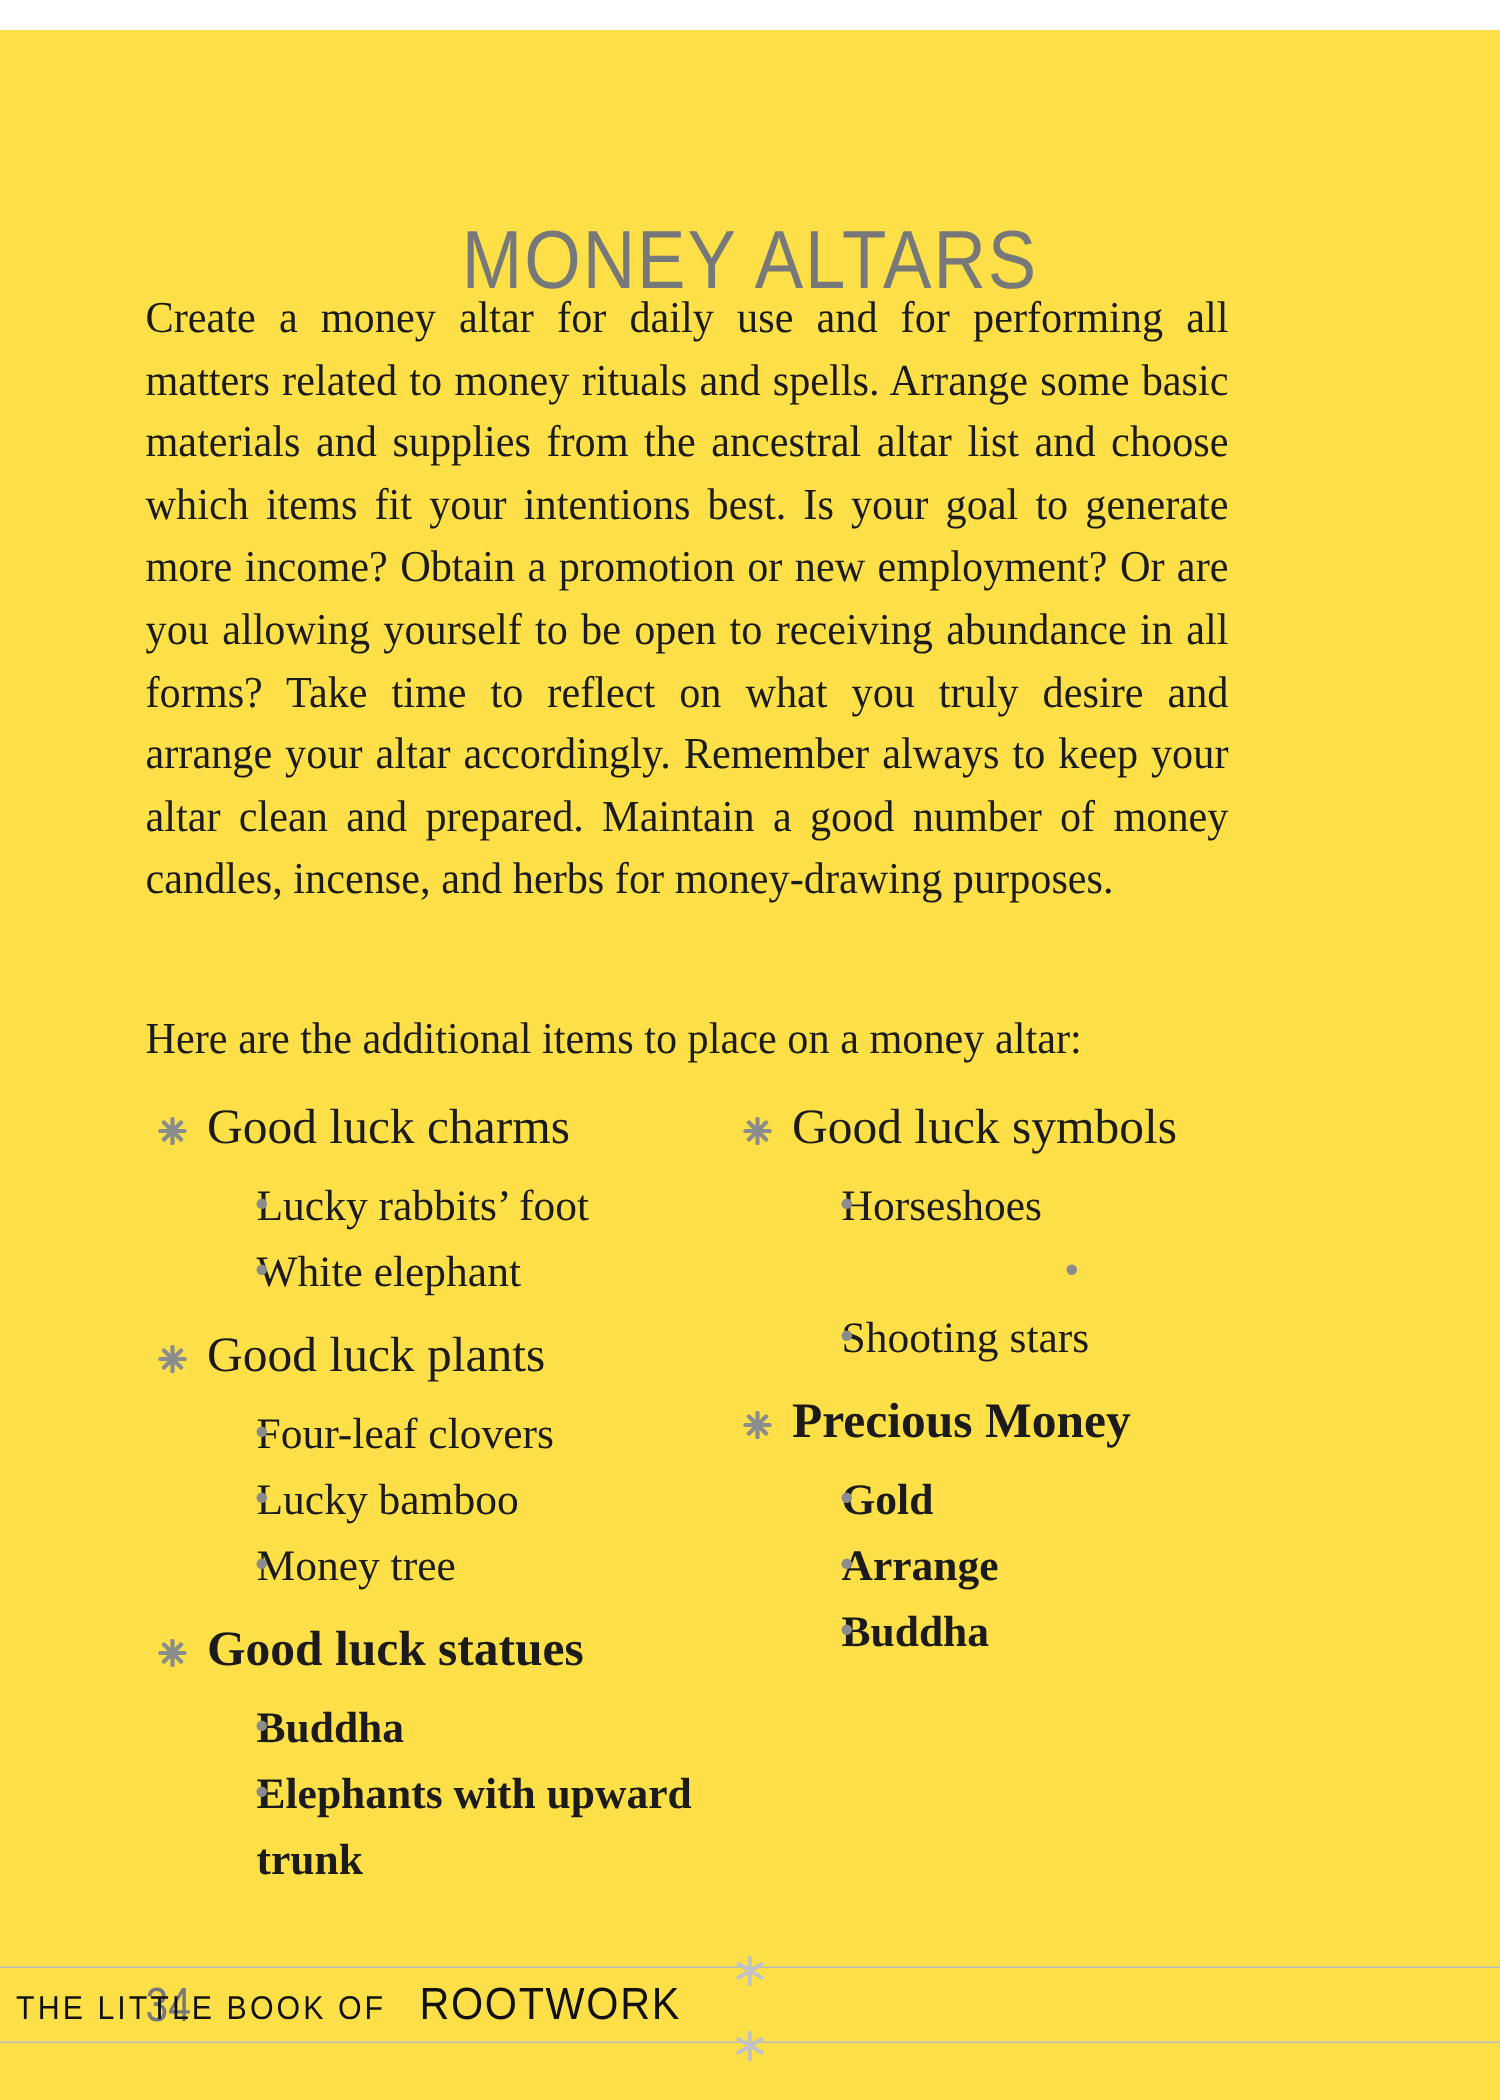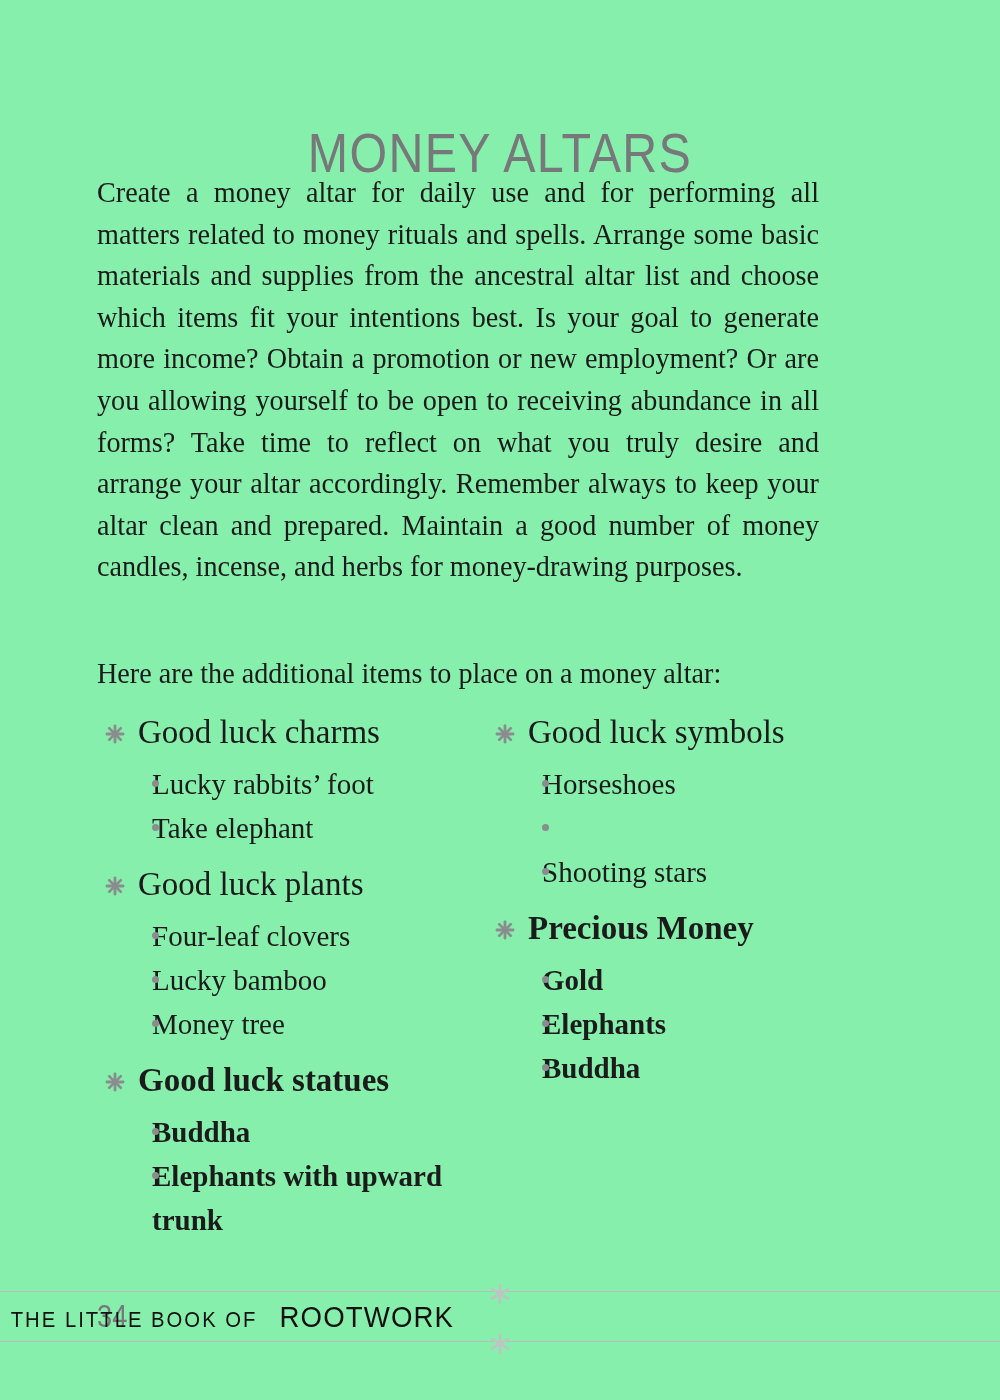--- a/index.html
+++ b/index.html
@@ -12,21 +12,22 @@
     height: 1400px;
     position: relative;
     font-family: "Liberation Serif", "DejaVu Serif", serif;
     color: #1a1a1a;
     overflow: hidden;
   }
 
   .page {
     position: absolute;
     inset: 0;
-    background: #86efac;
+    background: #fde047;
+    margin-top: 20px;
   }
 
   
   .chapter-title {
     position: absolute;
     top: 86px;
     left: 0;
     width: 1000px;
     text-align: center;
     font-family: "Liberation Sans Narrow", "Liberation Sans", sans-serif;
@@ -115,20 +116,21 @@
     margin: 0;
     padding: 0;
     list-style: none;
   }
   .sub-item {
     display: flex;
     align-items: flex-start;
     font-size: 29px;
     line-height: 44px;
     color: #1b1b1b;
+    justify-content: center;
   }
   .dot-bullet {
     flex: 0 0 auto;
     width: 48px;
     padding-left: 52px;
     box-sizing: border-box;
     line-height: 44px;
   }
   .dot-bullet i {
     display: inline-block;
@@ -234,21 +236,21 @@
           </span>
           <span class="top-label">Good luck charms</span>
         </div>
         <ul class="sub-list">
           <li class="sub-item">
             <span class="dot-bullet"><i></i></span>
             <span class="sub-label">Lucky rabbits’ foot</span>
           </li>
           <li class="sub-item">
             <span class="dot-bullet"><i></i></span>
-            <span class="sub-label">Take elephant</span>
+            <span class="sub-label">White elephant</span>
           </li>
         </ul>
       </div>
 
       <div class="group">
         <div class="top-item">
           <span class="star-bullet">
             <svg width="20" height="20" viewBox="0 0 20 20" aria-hidden="true">
               <g fill="#8a8c8e">
                 <rect x="8.6" y="0.6" width="2.8" height="18.8" rx="1.1"></rect>
@@ -350,21 +352,21 @@
           </span>
           <span class="top-label">Precious Money</span>
         </div>
         <ul class="sub-list">
           <li class="sub-item">
             <span class="dot-bullet"><i></i></span>
             <span class="sub-label">Gold</span>
           </li>
           <li class="sub-item">
             <span class="dot-bullet"><i></i></span>
-            <span class="sub-label">Elephants</span>
+            <span class="sub-label">Arrange</span>
           </li>
           <li class="sub-item">
             <span class="dot-bullet"><i></i></span>
             <span class="sub-label">Buddha</span>
           </li>
         </ul>
       </div>
 
     </div>
   </div>

